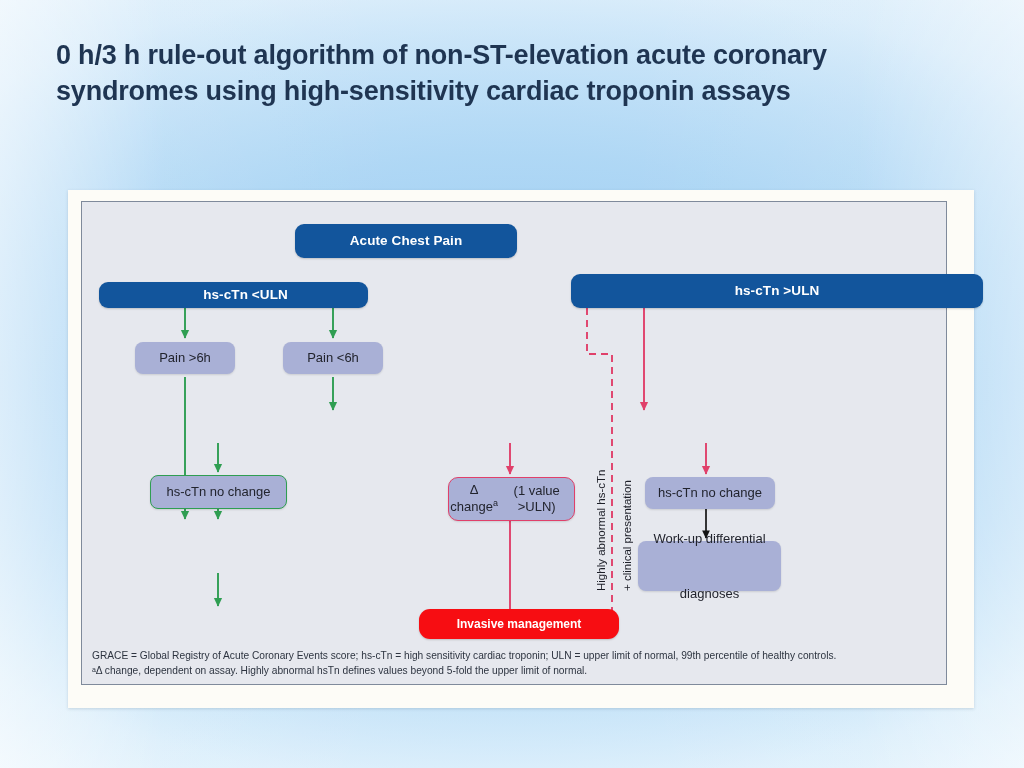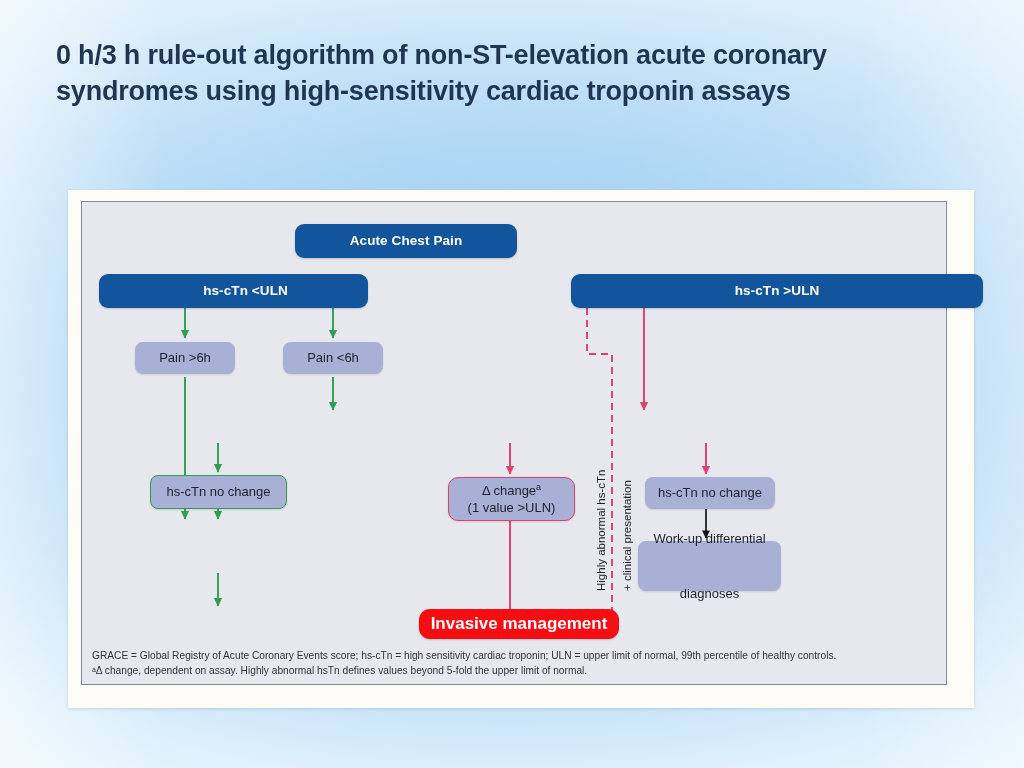--- a/index.html
+++ b/index.html
@@ -143,21 +143,21 @@
     border-radius: 11px;
     font-weight: bold;
     font-size: 14.5px;
     box-shadow: 0 1px 2px rgba(0,0,0,0.18);
   }
   .n-red {
     background: #f70d12;
     color: #ffffff;
     border-radius: 11px;
     font-weight: bold;
-    font-size: 17px;
+    font-size: 12px;
     box-shadow: 0 1px 2px rgba(0,0,0,0.18);
   }
 
   .sup { font-size: 9px; vertical-align: super; }
 
   
   .vlabel {
     position: absolute;
     transform-origin: left top;
     transform: rotate(-90deg);
@@ -230,42 +230,42 @@
           <path d="M 624 241 L 624 272" stroke="#e0406a" stroke-width="1.9" marker-end="url(#ahRed)"></path>
 
           <path d="M 624 307 L 624 336" stroke="#141414" stroke-width="1.7" marker-end="url(#ahBlack)"></path>
         </g>
       </svg>
 
       <div class="node n-blue" style="left:213px; top:22px; width:222px; height:34px;text-align:center;">
         <span>Acute Chest Pain</span>
       </div>
 
-      <div class="node n-blue" style="left:17px; top:72px; width:269px; height:34px;padding-left:24px;">
+      <div class="node n-blue" style="left:17px; top:80px; width:269px; height:26px;padding-left:24px;">
         <span>hs-cTn &lt;ULN</span>
       </div>
 
       <div class="node n-blue" style="left:489px; top:72px; width:412px; height:34px;">
         <span>hs-cTn &gt;ULN</span>
       </div>
 
       <div class="node n-lav" style="left:53px; top:140px; width:100px; height:32px;">
         <span>Pain &gt;6h</span>
       </div>
 
       <div class="node n-lav" style="left:201px; top:140px; width:100px; height:32px;">
         <span>Pain &lt;6h</span>
       </div>
 
 
       <div class="node n-lav outline-green" style="left:68px; top:273px; width:137px; height:34px;">
         <span>hs-cTn no change</span>
       </div>
 
-      <div class="node n-lav outline-red" style="left:366px; top:275px; width:127px; height:44px; flex-direction:column; justify-content:center;">
+      <div class="node n-lav outline-red" style="left:366px; top:275px; width:127px; height:44px; flex-direction:row; justify-content:center;">
         <div>
           <span>Δ change</span><span class="sup">a</span>
         </div>
         <div>(1  value  &gt;ULN)</div>
       </div>
 
       <div class="node n-lav" style="left:563px; top:275px; width:130px; height:32px;">
         <span>hs-cTn no change</span>
       </div>
 

